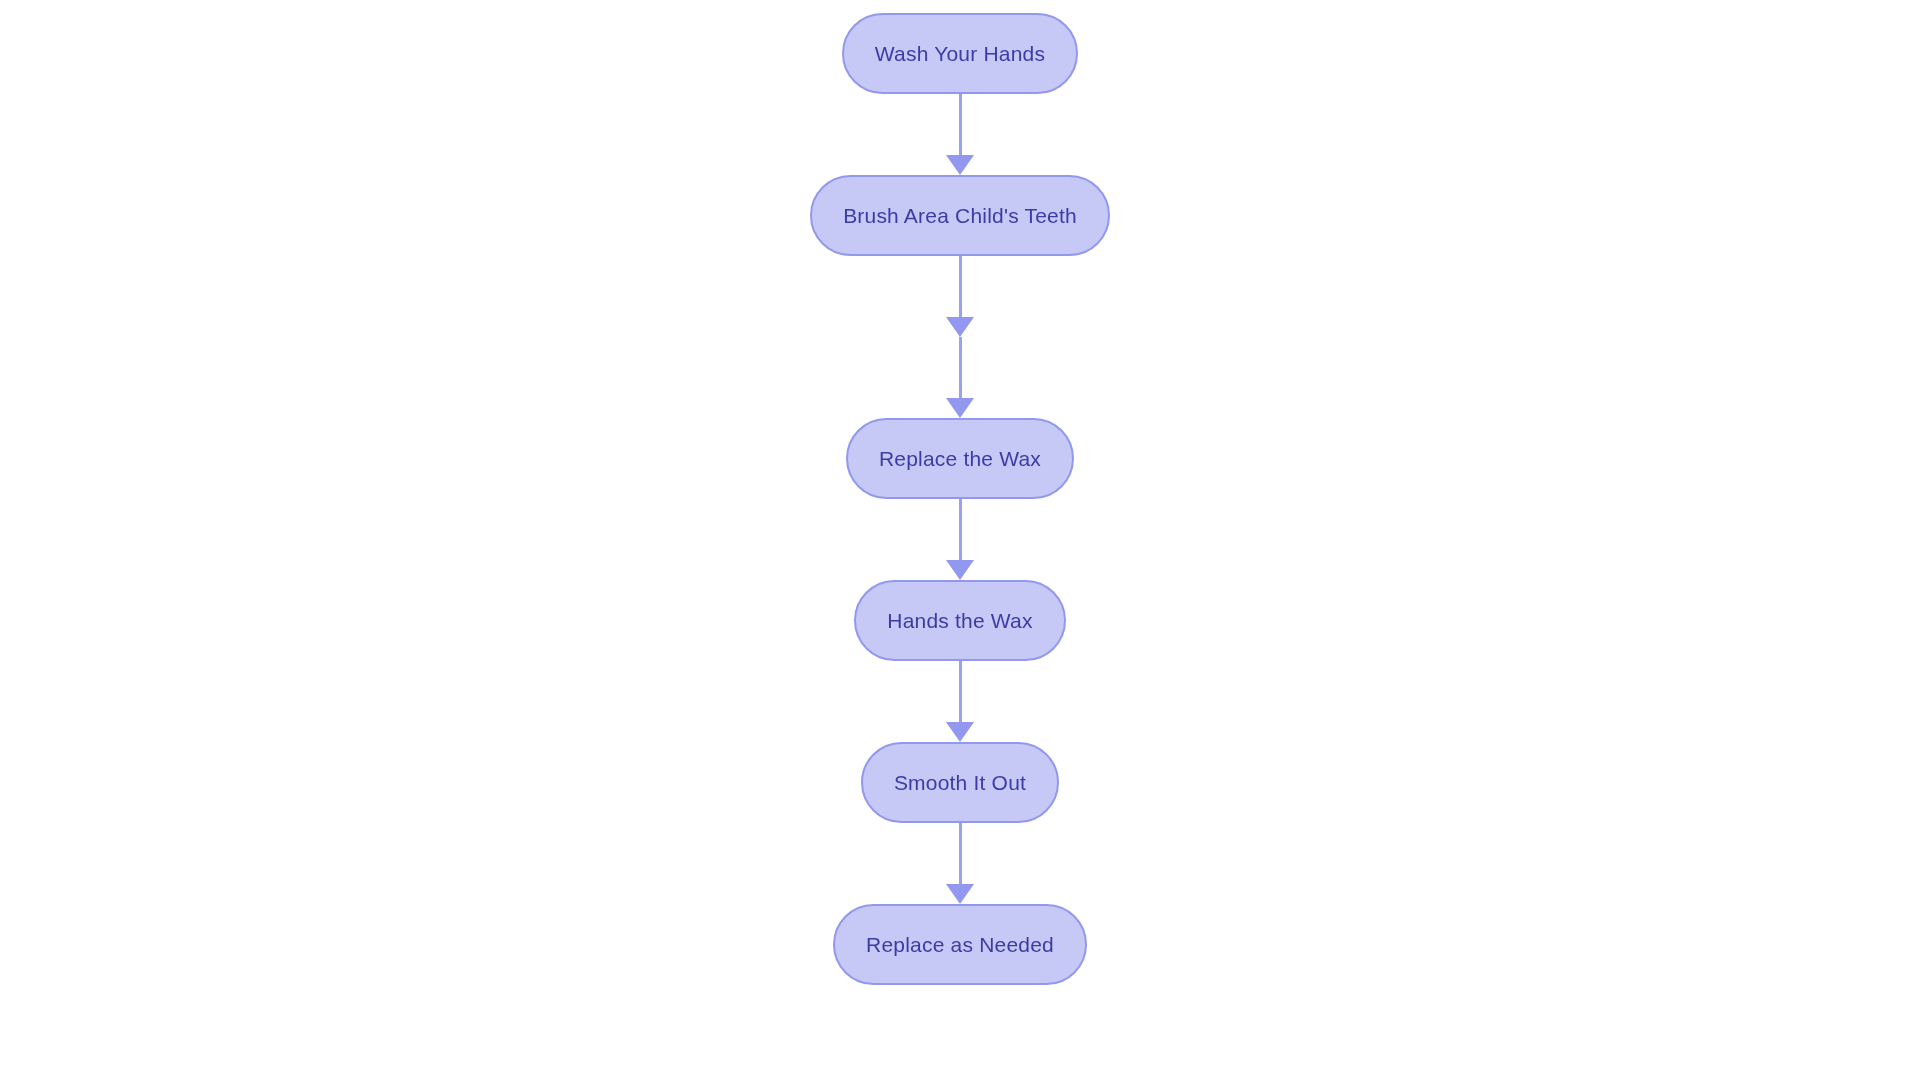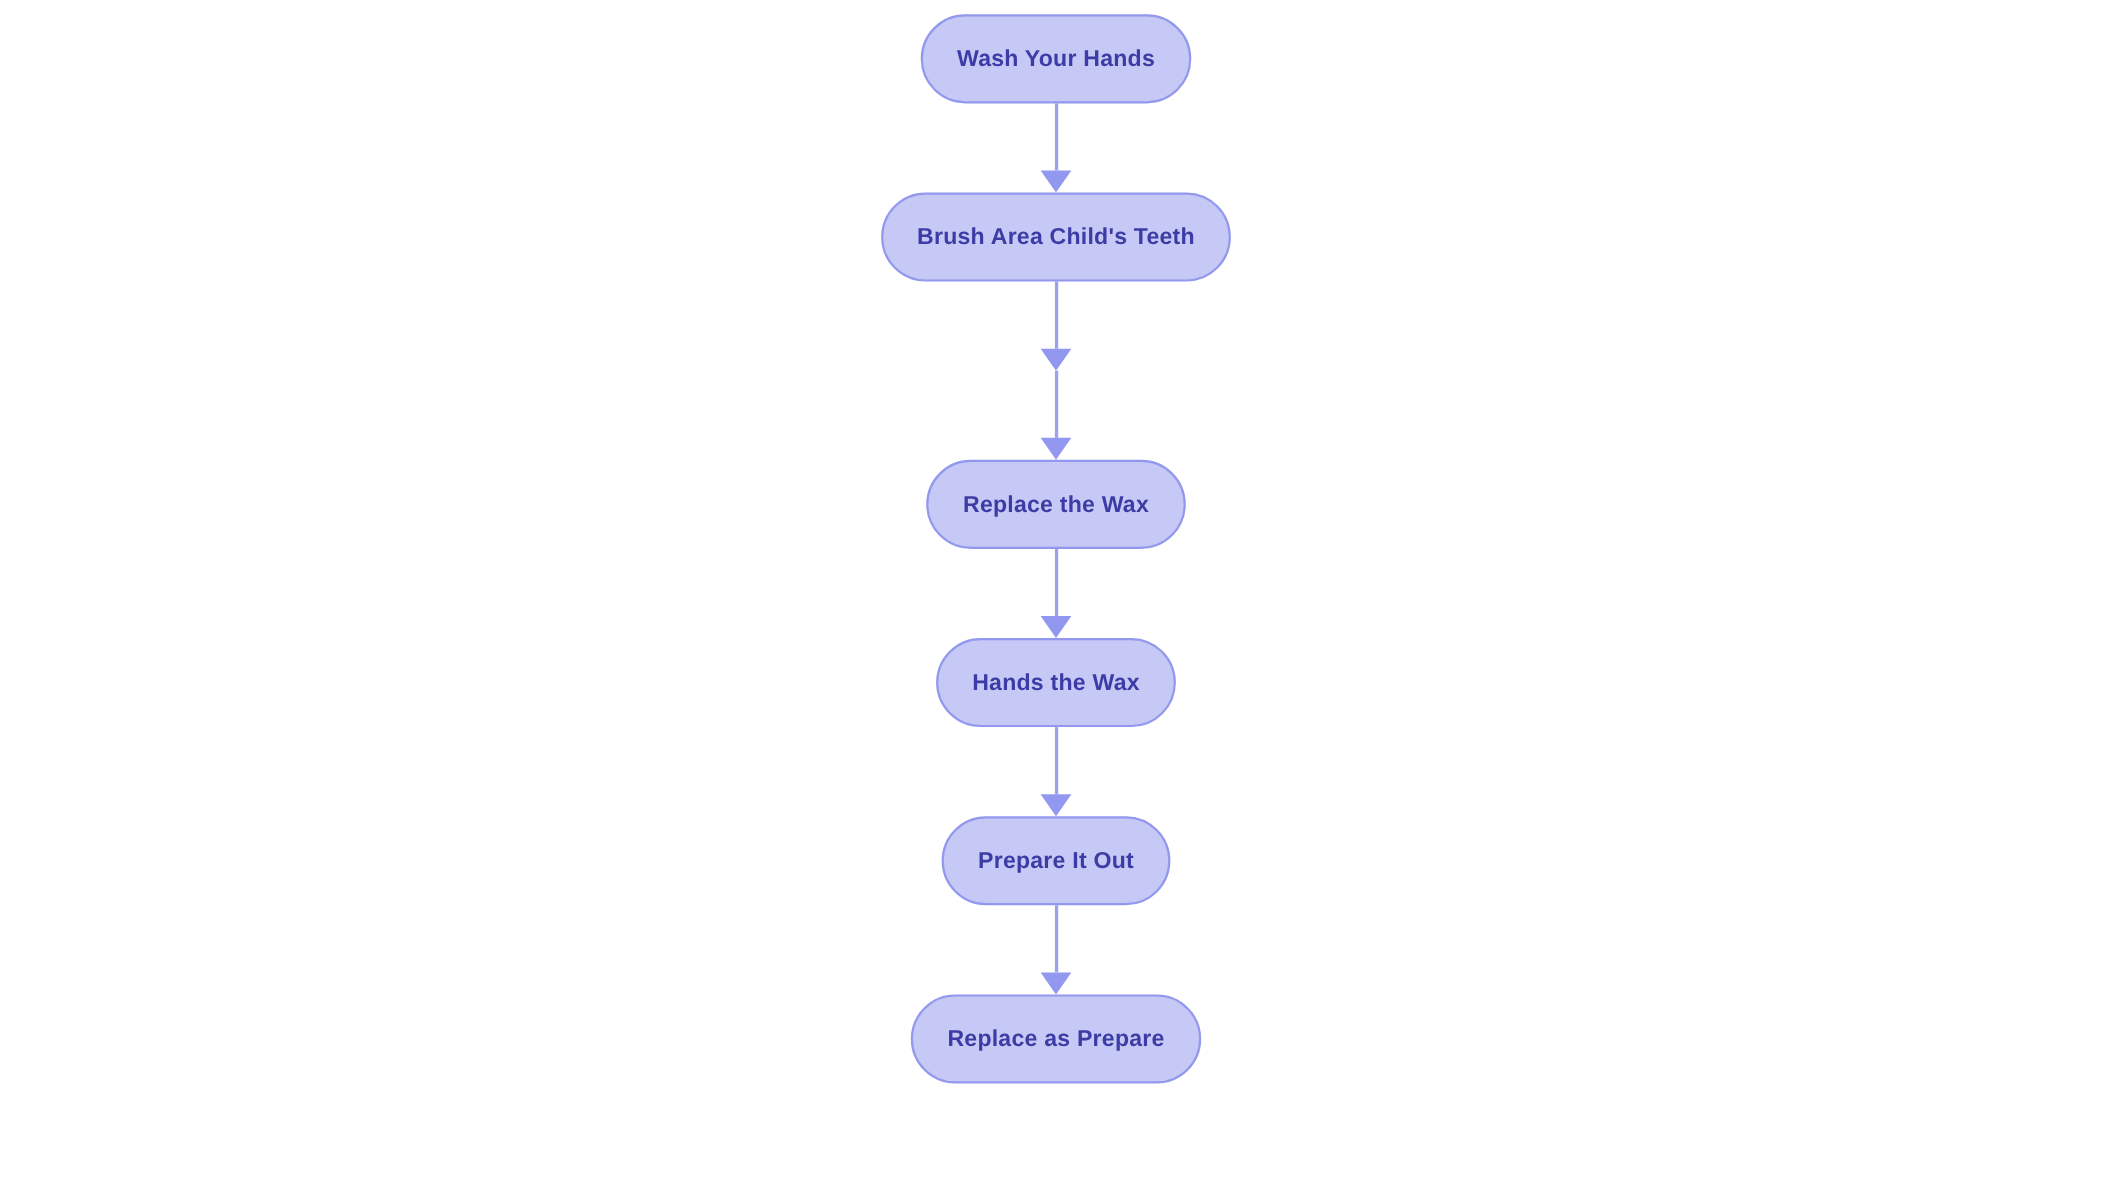--- a/index.html
+++ b/index.html
@@ -24,21 +24,20 @@
   }
   .flow-node{
     height:81px;
     min-width:185px;
     padding:14px 31px;
     display:flex;align-items:center;justify-content:center;
     background:var(--node-fill);
     border:2px solid var(--node-border);
     border-radius:40.5px;
     flex:0 0 auto;
-    font-weight:bold;
   }
   .flow-node-label{
     font-size:21px;
     letter-spacing:0.2px;
     color:var(--node-text);
     white-space:nowrap;
   }
   .connector{
     height:81px;width:28px;
     display:flex;flex-direction:column;align-items:center;
@@ -96,25 +95,25 @@
   <div class="flow-node">
     <span class="flow-node-label">Hands the Wax</span>
   </div>
 
   <div class="connector">
     <div class="connector-line"></div>
     <div class="connector-head"></div>
   </div>
 
   <div class="flow-node">
-    <span class="flow-node-label">Prepare It Out</span>
+    <span class="flow-node-label">Smooth It Out</span>
   </div>
 
   <div class="connector">
     <div class="connector-line"></div>
     <div class="connector-head"></div>
   </div>
 
   <div class="flow-node">
-    <span class="flow-node-label">Replace as Prepare</span>
+    <span class="flow-node-label">Replace as Needed</span>
   </div>
 
 </div>
 
 </body></html>

